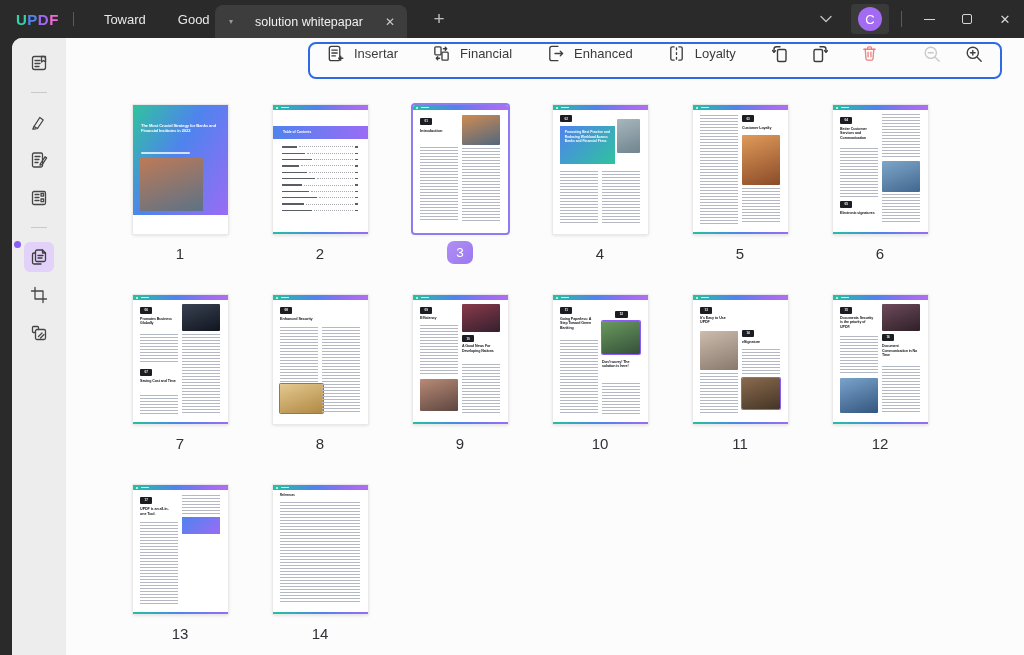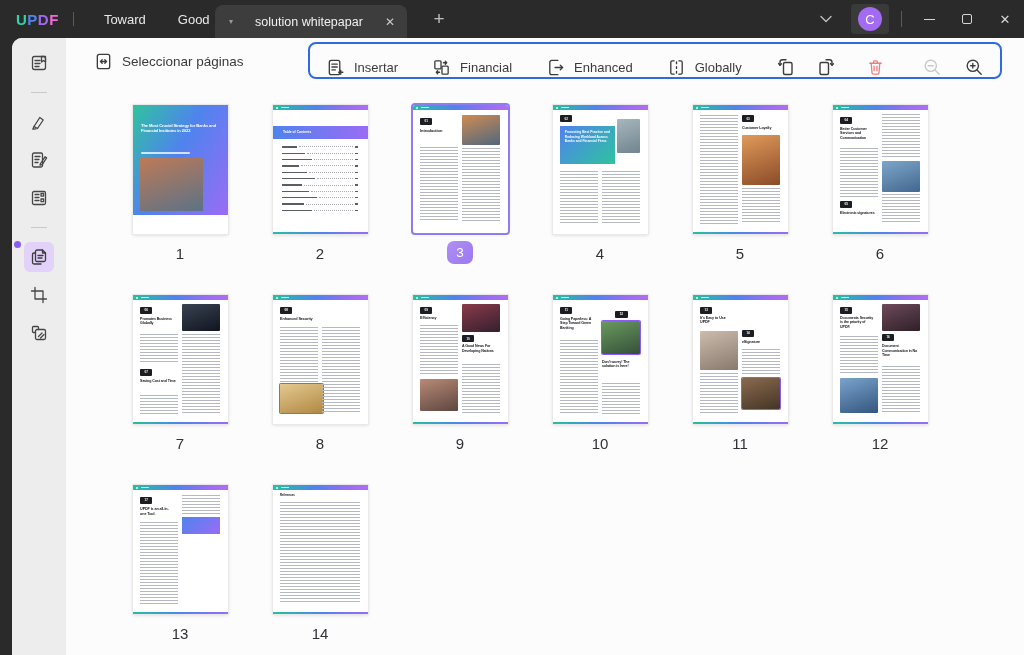--- a/index.html
+++ b/index.html
@@ -39,21 +39,21 @@
     justify-content:center; margin-bottom:8px; }
   .side-btn.active { background:#e2d2fa; }
   .side-div { width:16px; height:1px; background:#c8c8c8; margin:6px 0 14px; }
   .side-dot { position:absolute; left:2px; top:203px; width:7px; height:7px; border-radius:50%; background:#8b5cf6; }
 
   .main { position:absolute; left:54px; top:0; right:0; bottom:0; }
   .toolbar-row { position:relative; height:46px; }
   .select-pages { position:absolute; left:28px; top:8px; height:30px; display:flex;
     align-items:center; gap:9px; font-size:13.5px; color:#3a3a3a; }
   .action-box { position:absolute; left:242px; right:22px; top:4px; height:37px;
-    border:2px solid #2e6ae6; border-radius:8px; display:flex; align-items:flex-end; padding:0 16px; }
+    border:2px solid #2e6ae6; border-radius:8px; display:flex; align-items:flex-start; padding:0 16px; }
   .act { display:flex; align-items:center; gap:9px; margin-right:34px; font-size:13px; color:#3b3b3b; }
   .icon-btn { display:flex; align-items:center; justify-content:center; }
   .rot { margin-right:20px; }
   .trash-btn { margin-left:10px; }
   .zoom-group { margin-left:auto; display:flex; align-items:center; gap:22px; }
 
   
   .grid { display:grid; grid-template-columns:repeat(6,140px); grid-auto-rows:159px;
     row-gap:31px; padding:21px 0 0 44px; }
   .cell { display:flex; flex-direction:column; align-items:center; }
@@ -180,27 +180,20 @@
           <path d="M6.5 9.5 H4.5 A1 1 0 0 1 3.5 8.5 V4.5 A1 1 0 0 1 4.5 3.5 H8.5 A1 1 0 0 1 9.5 4.5 V6.5"></path>
           <path d="M9.5 13.5 l3.5-3.5 M11.5 15 l3.5-3.5"></path>
       </svg>
     </div>
     <div class="side-dot"></div>
   </div>
 
   <div class="main">
     <div class="toolbar-row">
 
-      <div class="select-pages">
-        <svg width="19" height="19" viewBox="0 0 20 20" fill="none" stroke="#3c3c3c" stroke-width="1.4" stroke-linecap="round" stroke-linejoin="round">
-          <rect x="3.5" y="2.5" width="13" height="15" rx="2"></rect>
-          <path d="M6.8 10 h6.4 M6.8 10 l1.8-1.8 M6.8 10 l1.8 1.8 M13.2 10 l-1.8-1.8 M13.2 10 l-1.8 1.8"></path>
-        </svg>
-        <span>Seleccionar páginas</span>
-      </div>
 
       <div class="action-box">
         <div class="act">
           <svg width="19" height="19" viewBox="0 0 20 20" fill="none" stroke="#3c3c3c" stroke-width="1.4" stroke-linecap="round" stroke-linejoin="round">
             <rect x="3.5" y="2.5" width="11" height="15" rx="2"></rect>
               <path d="M6.2 6.5h5.6 M6.2 9.5h5.6 M6.2 12.5h3.6"></path>
               <path d="M15.5 12.8 v4.4 M13.3 15 h4.4"></path>
           </svg>
           <span>Insertar</span>
         </div>
@@ -219,21 +212,21 @@
               <path d="M9.5 10 h8 M15 7.5 L17.5 10 L15 12.5"></path>
           </svg>
           <span>Enhanced</span>
         </div>
         <div class="act">
           <svg width="19" height="19" viewBox="0 0 20 20" fill="none" stroke="#3c3c3c" stroke-width="1.4" stroke-linecap="round" stroke-linejoin="round">
             <path d="M7.5 3 H5.5 A1.5 1.5 0 0 0 4 4.5 v11 A1.5 1.5 0 0 0 5.5 17 H7.5"></path>
             <path d="M12.5 3 h2 A1.5 1.5 0 0 1 16 4.5 v11 A1.5 1.5 0 0 1 14.5 17 h-2"></path>
             <path d="M10 4 v2 M10 9 v2 M10 14 v2"></path>
           </svg>
-          <span>Globally</span>
+          <span>Loyalty</span>
         </div>
 
         <span class="icon-btn rot">
           <svg width="20" height="20" viewBox="0 0 20 20" fill="none" stroke="#3c3c3c" stroke-width="1.4" stroke-linecap="round" stroke-linejoin="round">
             <rect x="7.5" y="5.5" width="8.5" height="12" rx="1.5"></rect>
               <path d="M10 2.8 H6.5 A2.5 2.5 0 0 0 4 5.3 V8"></path>
               <path d="M2.6 6.6 L4 8.2 L5.5 6.7"></path>
           </svg>
         </span>
         <span class="icon-btn rot">

